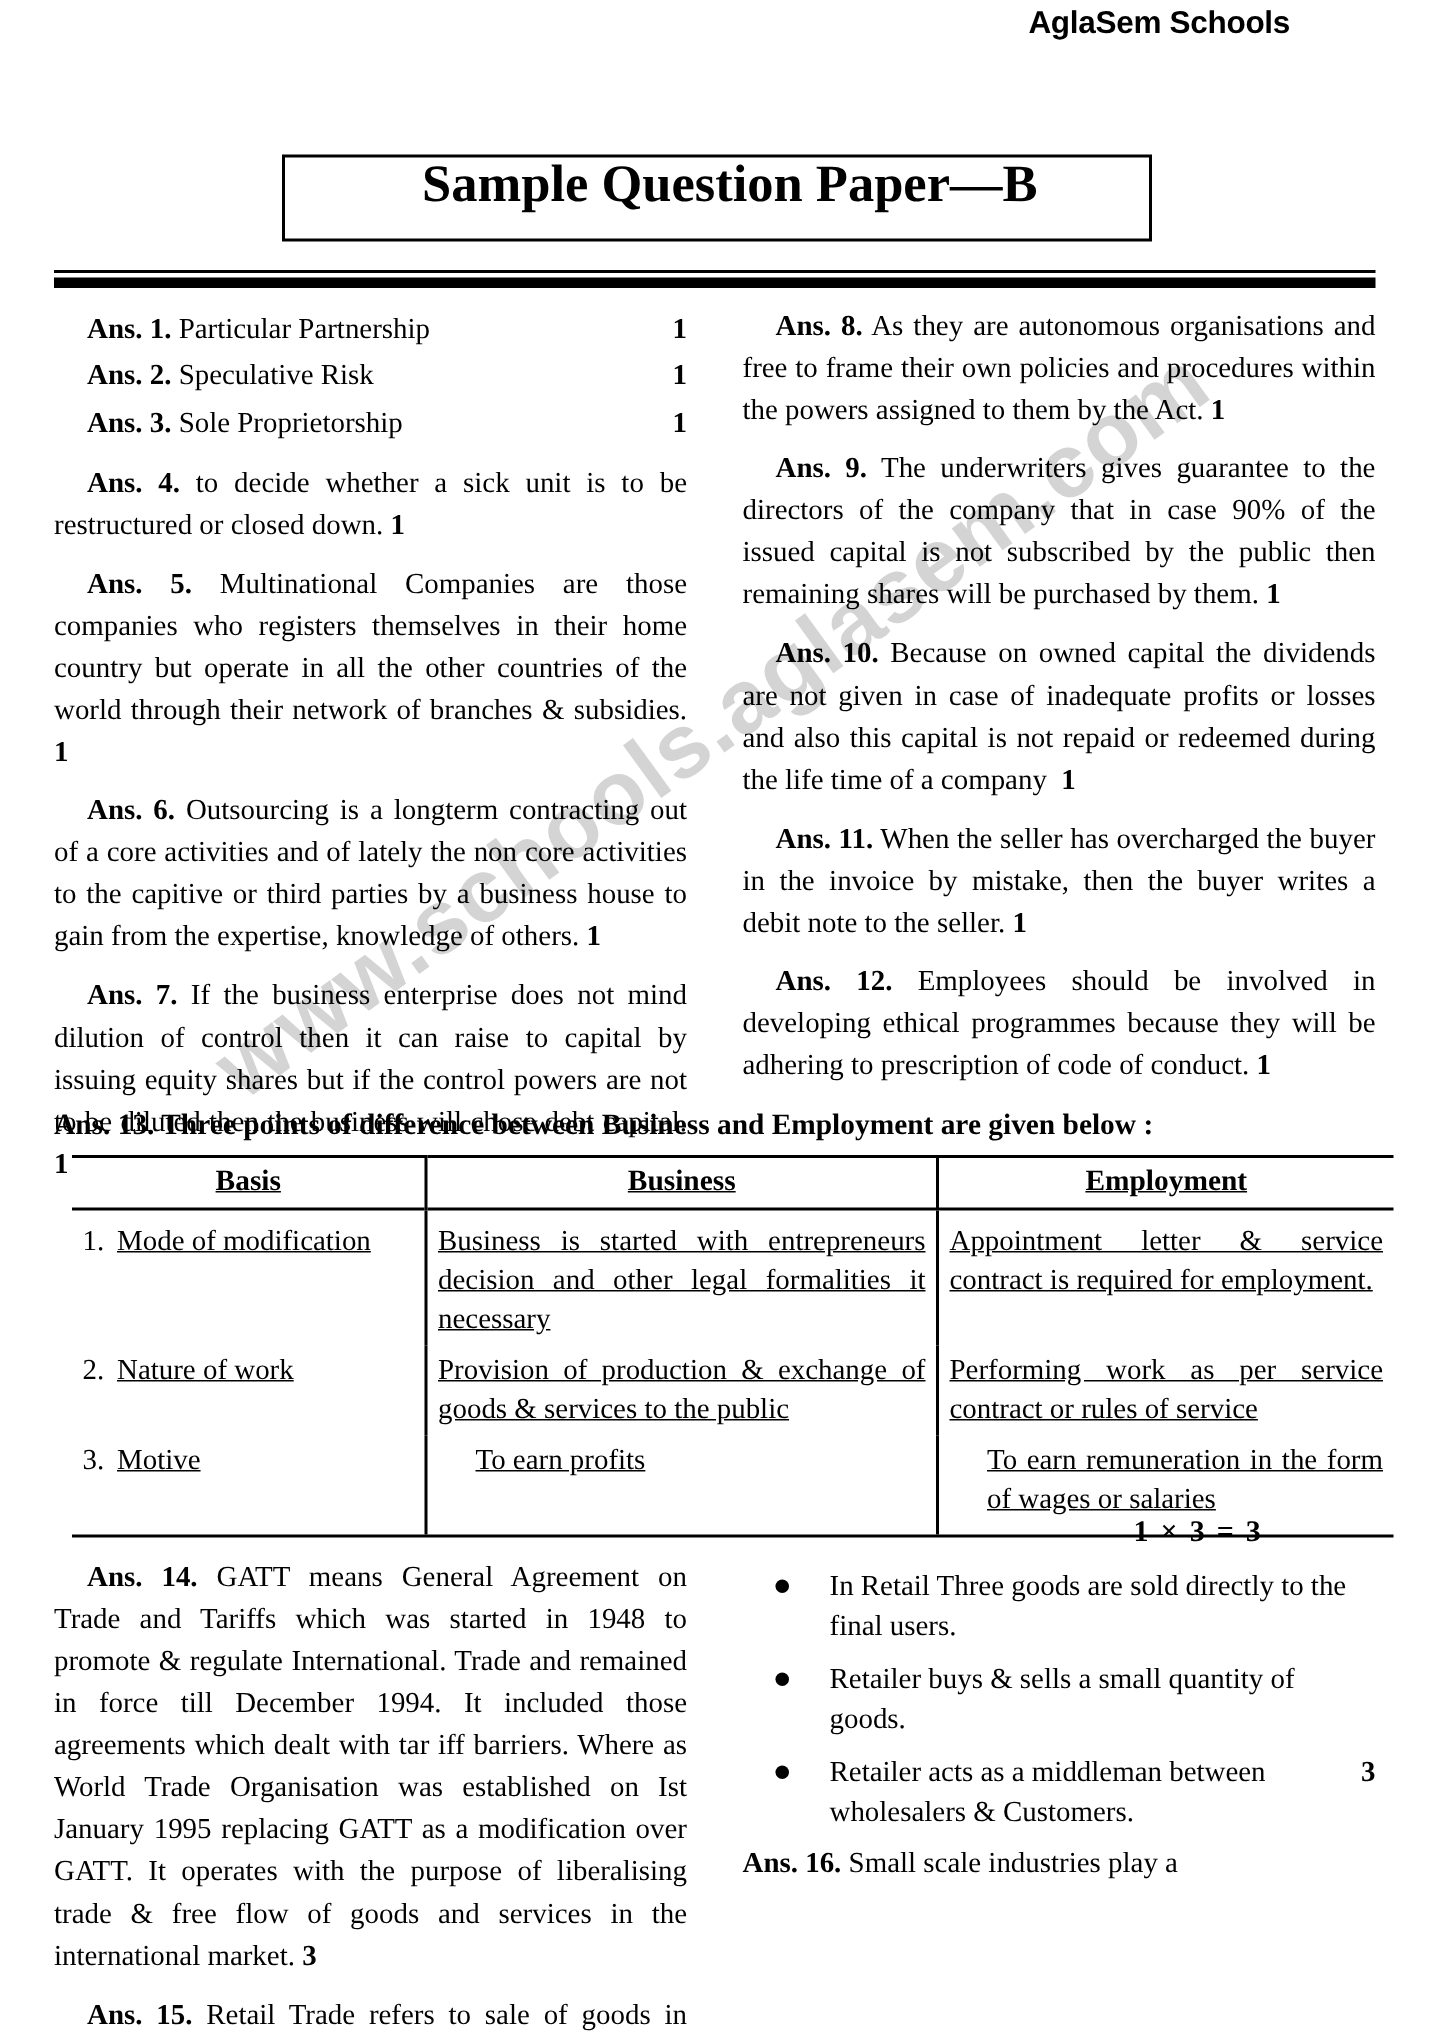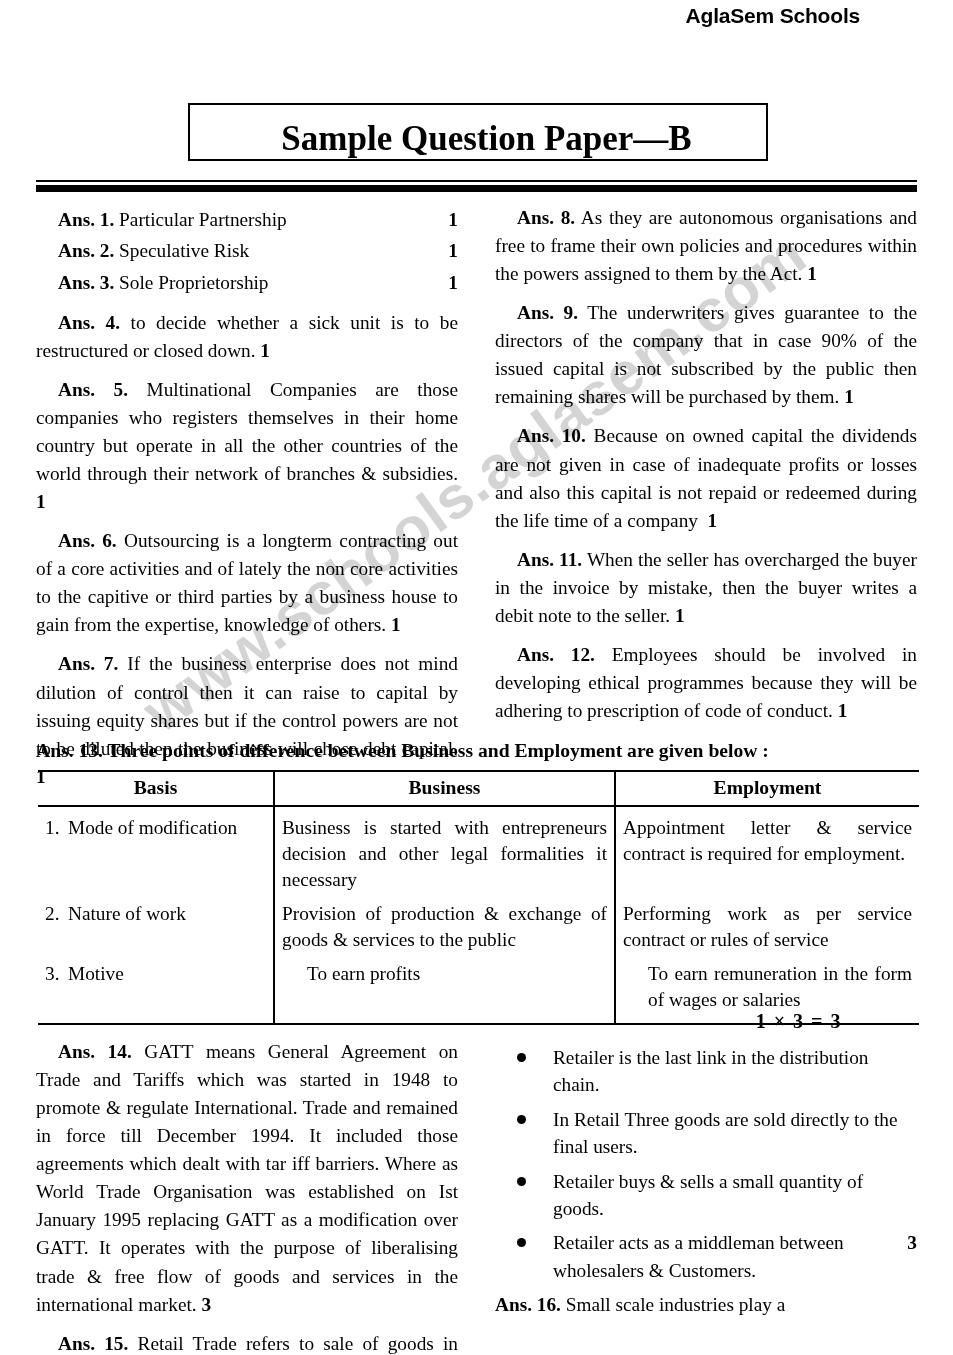--- a/index.html
+++ b/index.html
@@ -64,21 +64,21 @@
   
   .title-box {
     position: absolute;
     left: 188px;
     top: 103px;
     width: 580px;
     height: 58px;
     border: 2px solid #000;
     box-sizing: border-box;
     display: flex;
-    align-items: flex-end;
+    align-items: flex-start;
     justify-content: center;
     padding-left: 17px;
   }
   .title-box .title-text {
     font-family: "Liberation Serif", "DejaVu Serif", serif;
     font-weight: bold;
     font-size: 35px;
     letter-spacing: 0px;
     line-height: 1;
     padding-bottom: 3px;
@@ -143,23 +143,24 @@
     top: 740px;
     width: 881px;
     font-size: 19.6px;
     font-weight: bold;
     white-space: nowrap;
   }
 
   
   .cmp-table {
     position: absolute;
-    left: 38px;
+    left: 48px;
     top: 770px;
     width: 881px;
+    text-decoration: underline;
   }
   .cmp-table table {
     border-collapse: collapse;
     width: 881px;
     table-layout: fixed;
   }
   .cmp-table col.c1 { width: 236px; }
   .cmp-table col.c2 { width: 341px; }
   .cmp-table col.c3 { width: 304px; }
 
@@ -408,24 +409,20 @@
         <span class="indent"></span><span class="lbl">Ans. 15.</span>
         <span>Retail Trade refers to sale of goods in small lots to the final consumers. Retailing includes selling goods of different varieties door</span>
       </p>
     </div>
 
     <div class="col col-right">
 
       <ul class="bullets">
         <li>
           <span class="dot"></span>
-          <span>Retailer is the last link in the distribution chain.</span>
-        </li>
-        <li>
-          <span class="dot"></span>
           <span>In Retail Three goods are sold directly to the final users.</span>
         </li>
         <li>
           <span class="dot"></span>
           <span>Retailer buys &amp; sells a small quantity of goods.</span>
         </li>
         <li>
           <span class="dot"></span>
           <span class="mk">3</span>
           <span>Retailer acts as a middleman between wholesalers &amp; Customers.</span>

